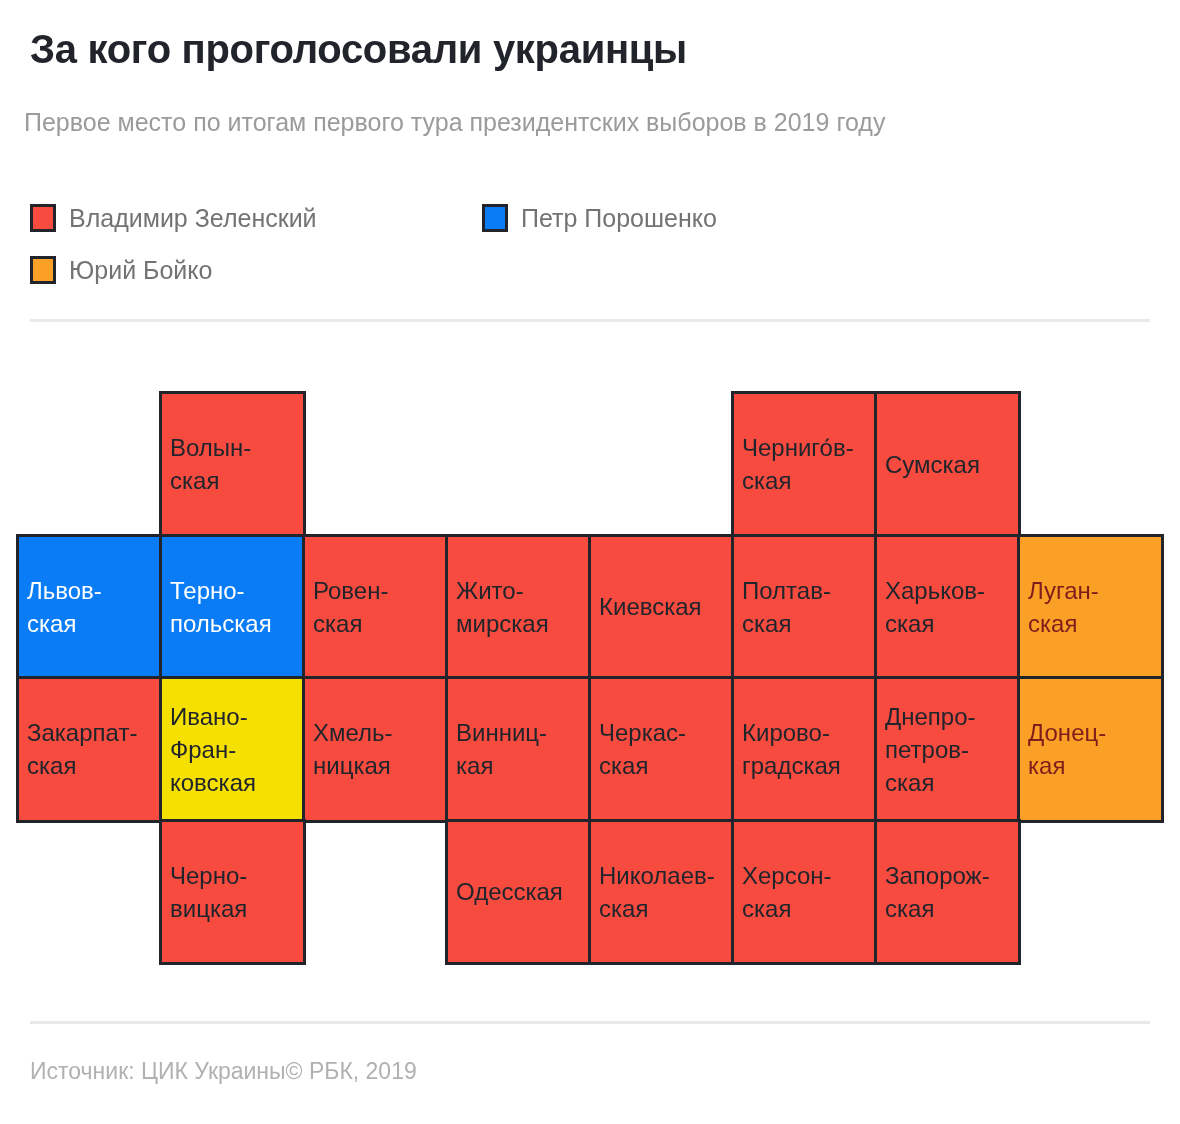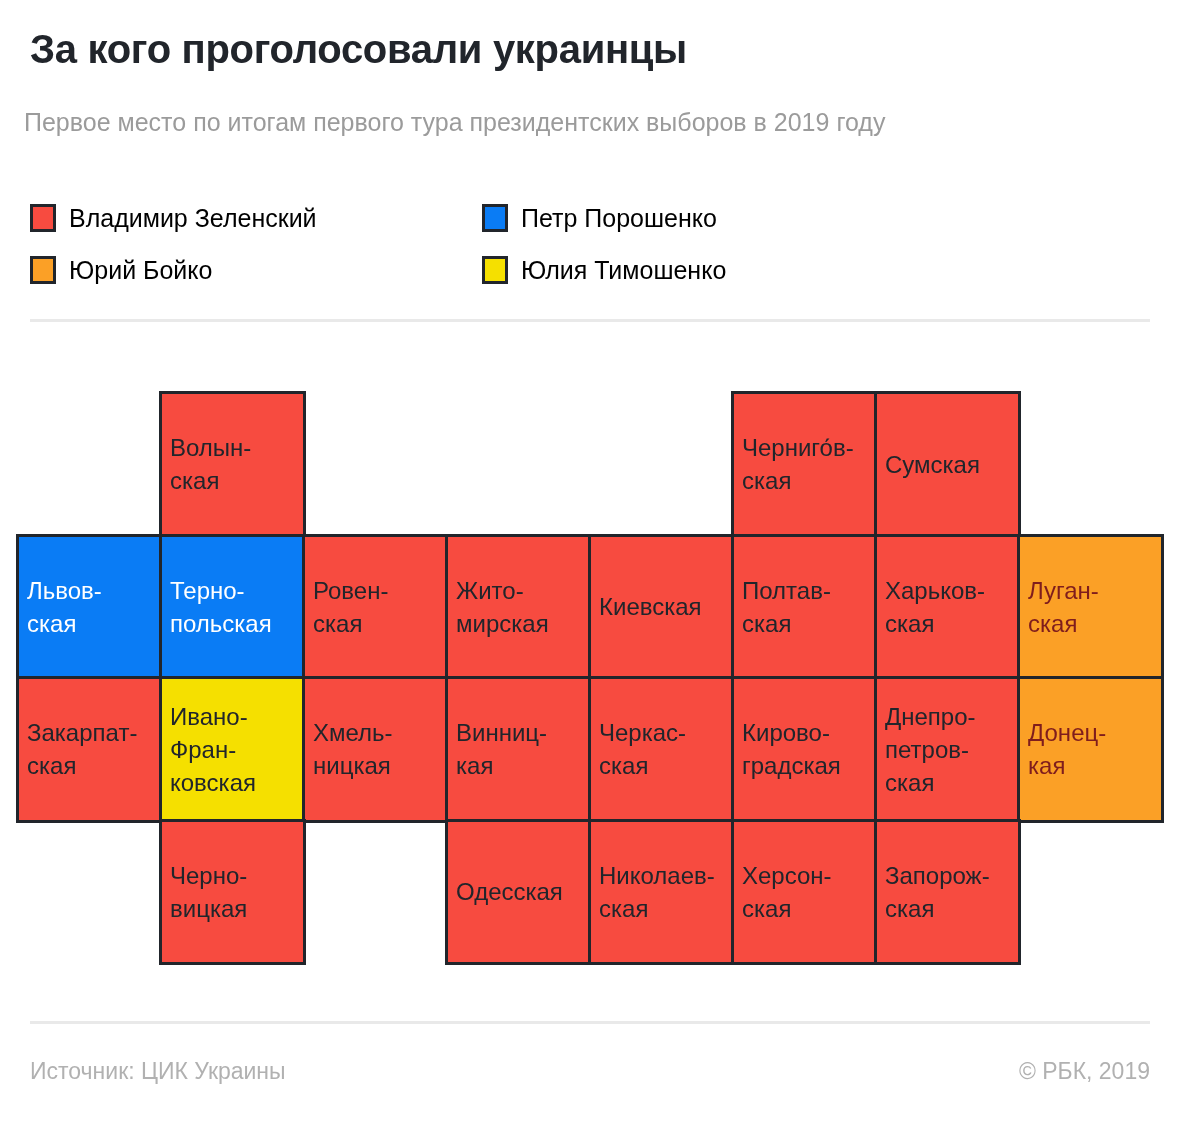--- a/index.html
+++ b/index.html
@@ -63,21 +63,21 @@
   .legend-item.col-b { width: 440px; }
   .swatch {
     width: 26px;
     height: 28px;
     border: 3px solid #21252b;
     flex: 0 0 auto;
   }
   .legend-label {
     margin-left: 13px;
     font-size: 25px;
-    color: #000000;
+    color: #737373;
     line-height: 28px;
     white-space: nowrap;
   }
 
   
   .divider {
     position: absolute;
     left: 30px;
     width: 1120px;
     height: 3px;
@@ -123,21 +123,20 @@
   .cell.c-orange { background: #fba026; color: #7f1d1d; }
   .cell.c-yellow { background: #f5e000; color: #21252b; }
 
   
   .footer {
     position: absolute;
     left: 30px;
     top: 1058px;
     width: 1120px;
     display: flex;
-    justify-content: space-between;
     align-items: baseline;
   }
   .footer-source, .footer-credit {
     font-size: 23px;
     color: #b1b1b1;
     white-space: nowrap;
   }
 </style>
 </head>
 <body>
@@ -158,24 +157,20 @@
       <div class="legend-item col-b">
         <span class="swatch" style="background: rgb(10, 124, 245);"></span>
         <span class="legend-label">Петр Порошенко</span>
       </div>
     </div>
     <div class="legend-row">
       <div class="legend-item col-a">
         <span class="swatch" style="background: rgb(251, 160, 38);"></span>
         <span class="legend-label">Юрий Бойко</span>
       </div>
-      <div class="legend-item col-b">
-        <span class="swatch" style="background: rgb(245, 224, 0);"></span>
-        <span class="legend-label">Юлия Тимошенко</span>
-      </div>
     </div>
   </div>
 
   <div class="grid">
       <div class="cell empty" style="grid-area: 1 / 1;"></div>
       <div class="cell c-red" style="grid-area: 1 / 2;">
         <span class="cell-label">Волын-<br>ская</span>
       </div>
       <div class="cell empty" style="grid-area: 1 / 3;"></div>
       <div class="cell empty" style="grid-area: 1 / 4;"></div>

